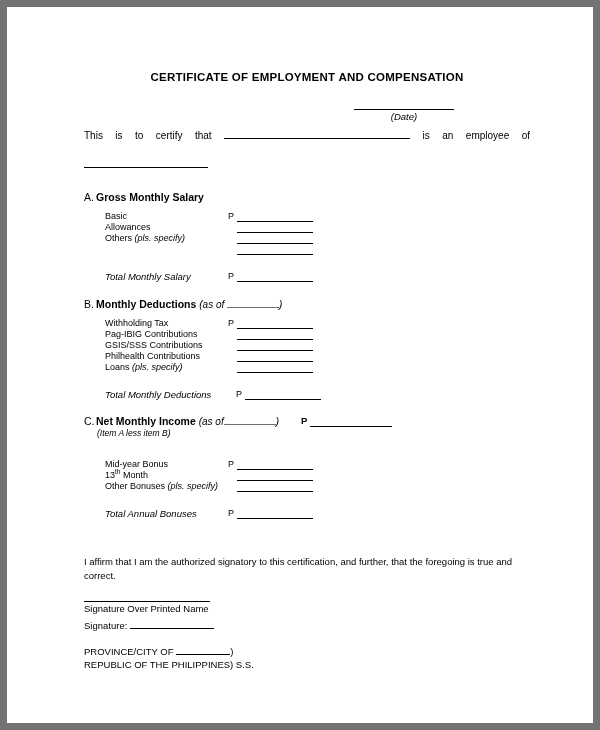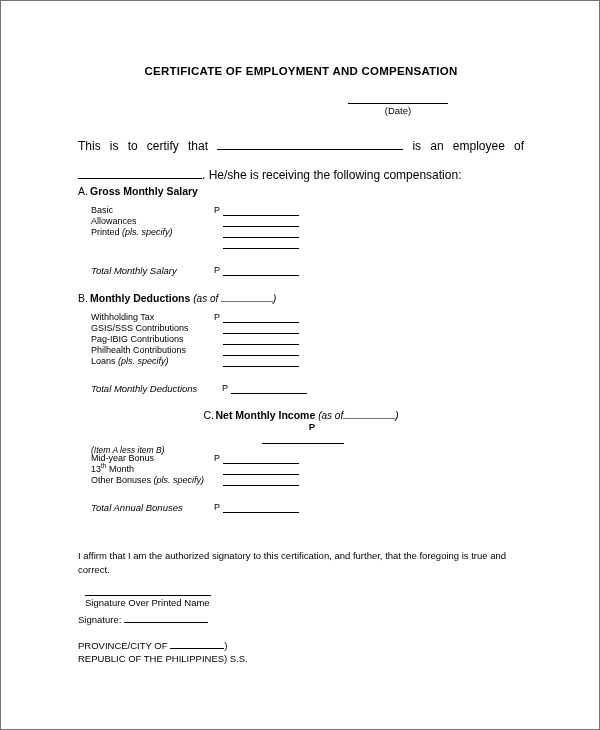--- a/index.html
+++ b/index.html
@@ -9,21 +9,21 @@
   }
   body {
     font-family: "Liberation Sans", sans-serif;
   }
   .page {
     position: relative;
     width: 600px;
     height: 730px;
     box-sizing: border-box;
     background: #ffffff;
-    border: 1px solid #737373;
+    border: 7px solid #737373;
     overflow: hidden;
   }
   .sheet {
     position: absolute;
     left: 77px;
     top: 0;
     width: 446px;
     height: 730px;
   }
 
@@ -40,38 +40,39 @@
     color: #000;
   }
 
   
   .date-block {
     position: absolute;
     left: 270px;
     top: 92px;
     width: 100px;
     text-align: center;
+    font-style: italic;
   }
   .date-rule {
     border-bottom: 1px solid #000;
     height: 10px;
   }
   .date-caption {
     font-size: 9.5px;
     color: #000;
     margin-top: 1px;
   }
 
   
   .intro {
     position: absolute;
     left: 0;
-    top: 138px;
-    width: 446px;
-    font-size: 12px;
+    top: 122px;
+    width: 446px;
+    font-size: 10px;
     line-height: 14.5px;
     color: #000;
     text-align: justify;
     text-justify: inter-word;
   }
   .intro .blank-xl { display: inline-block; width: 186px; border-bottom: 1px solid #000; height: 9px; }
   .intro .blank-lg { display: inline-block; width: 134px; border-bottom: 1px solid #000; height: 9px; }
   .intro .blank-md { display: inline-block; width: 124px; border-bottom: 1px solid #000; height: 9px; }
   .intro-l1 { display: block; text-align: justify; }
   .intro-l1::after { content: ""; display: inline-block; width: 100%; }
@@ -126,20 +127,21 @@
     align-items: flex-end;
     height: 11px;
   }
   .row .label {
     width: 123px;
     flex: 0 0 123px;
     font-size: 9px;
     color: #000;
     line-height: 11px;
     white-space: nowrap;
+    margin-left: 8px;
   }
   .row .peso {
     width: 9px;
     flex: 0 0 9px;
     font-size: 9px;
     line-height: 11px;
     color: #000;
   }
   .row .fill {
     width: 76px;
@@ -158,21 +160,20 @@
   sup.ord {
     font-size: 6.5px;
     vertical-align: super;
     line-height: 0;
   }
 
   
   .secc-line {
     display: flex;
     align-items: center;
-    flex-direction: column;
   }
   .secc-peso {
     font-size: 9.5px;
     font-weight: bold;
     margin-left: 22px;
     line-height: 12px;
   }
   .secc-fill {
     width: 82px;
     border-bottom: 1px solid #000;
@@ -187,21 +188,21 @@
     top: 548px;
     width: 446px;
     font-size: 9.5px;
     line-height: 14px;
     color: #000;
   }
 
   
   .sig-block {
     position: absolute;
-    left: 7px;
+    left: 0;
     top: 586px;
     width: 446px;
   }
   .sig-rule {
     width: 126px;
     border-bottom: 1px solid #000;
     height: 8px;
   }
   .sig-caption {
     font-size: 9.5px;
@@ -253,41 +254,41 @@
       <div class="date-caption">(Date)</div>
     </div>
 
     <div class="intro">
       <span class="intro-l1">
         <span>This is to certify that</span>
         <span class="blank-xl"></span>
         <span>is an employee of</span>
       </span>
       <span class="intro-l2">
-        <span class="blank-md"></span><span>. He/she is receiving the following compensation:</span>
+        <span class="blank-md"></span>
       </span>
     </div>
 
     <div class="section" style="top:184px;">
       <div class="sec-head">
         <span class="sec-letter">A.</span><span class="sec-title">Gross Monthly Salary</span>
       </div>
       <div class="items">
         <div class="row">
           <span class="label">Basic</span>
           <span class="peso">P</span>
           <span class="fill"></span>
         </div>
         <div class="row">
           <span class="label">Allowances</span>
           <span class="peso"></span>
           <span class="fill"></span>
         </div>
         <div class="row">
-          <span class="label"><span>Printed </span><em>(pls. specify)</em></span>
+          <span class="label"><span>Others </span><em>(pls. specify)</em></span>
           <span class="peso"></span>
           <span class="fill"></span>
         </div>
         <div class="row">
           <span class="label"></span>
           <span class="peso"></span>
           <span class="fill"></span>
         </div>
         <div class="row total">
           <span class="label">Total Monthly Salary</span>
@@ -302,26 +303,26 @@
         <span class="sec-letter">B.</span><span class="sec-title">Monthly Deductions</span>
         <span class="sec-note"><span>(as of</span> <span class="inline-blank"></span><span>)</span></span>
       </div>
       <div class="items">
         <div class="row">
           <span class="label">Withholding Tax</span>
           <span class="peso">P</span>
           <span class="fill"></span>
         </div>
         <div class="row">
+          <span class="label">Pag-IBIG Contributions</span>
+          <span class="peso"></span>
+          <span class="fill"></span>
+        </div>
+        <div class="row">
           <span class="label">GSIS/SSS Contributions</span>
-          <span class="peso"></span>
-          <span class="fill"></span>
-        </div>
-        <div class="row">
-          <span class="label">Pag-IBIG Contributions</span>
           <span class="peso"></span>
           <span class="fill"></span>
         </div>
         <div class="row">
           <span class="label">Philhealth Contributions</span>
           <span class="peso"></span>
           <span class="fill"></span>
         </div>
         <div class="row">
           <span class="label"><span>Loans </span><em>(pls. specify)</em></span>

